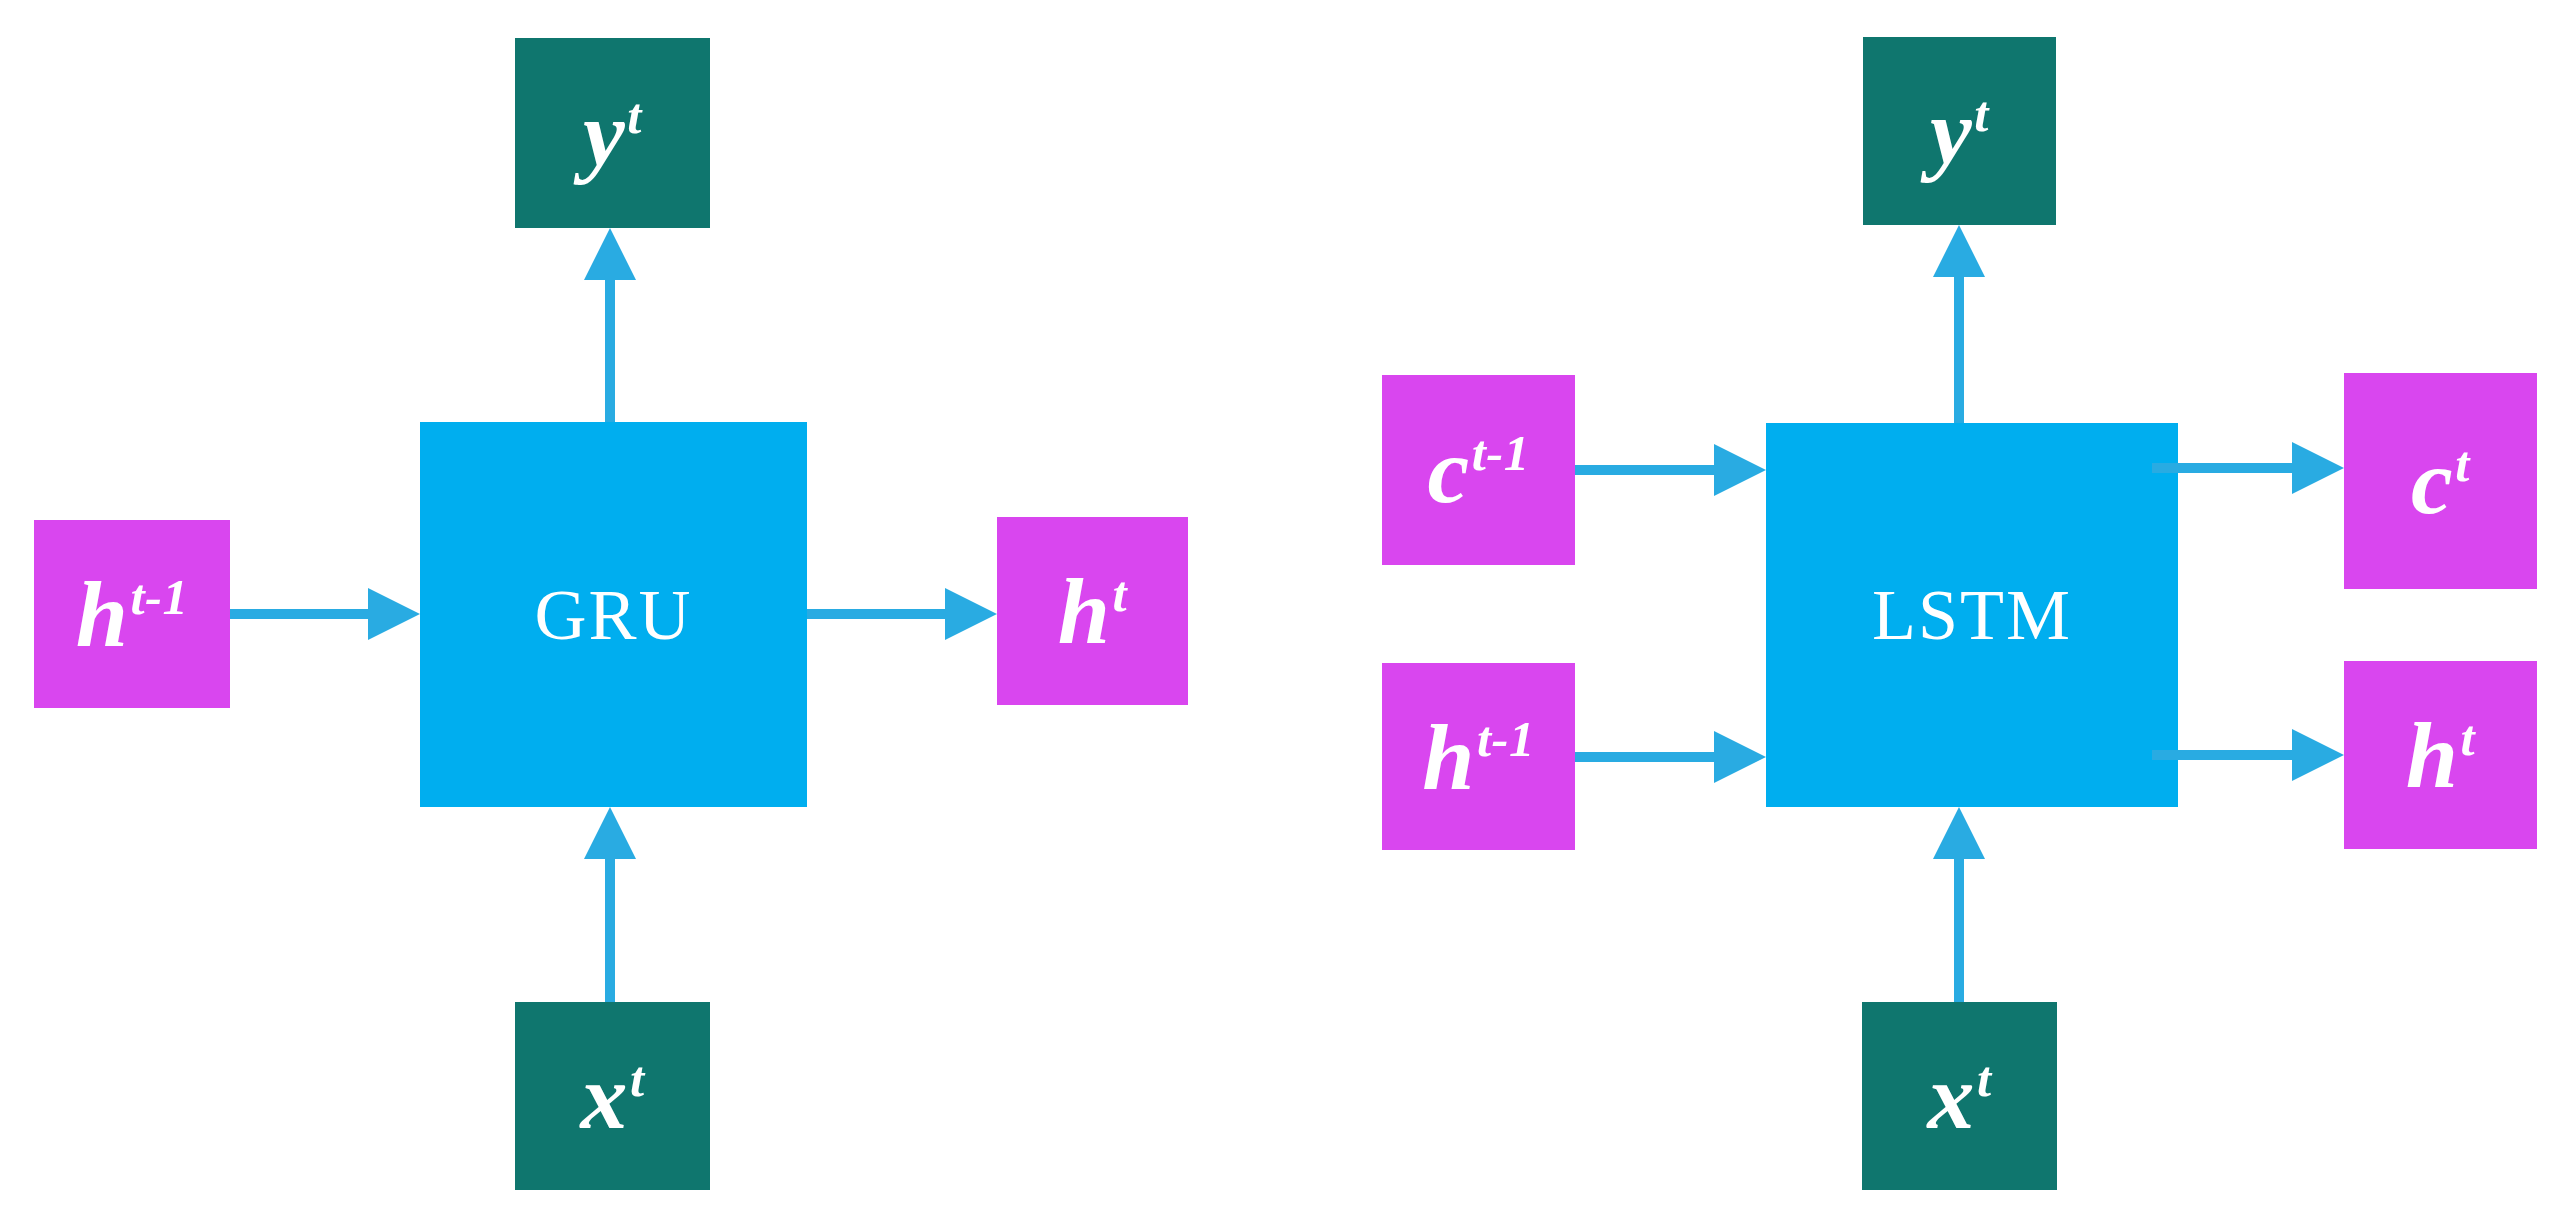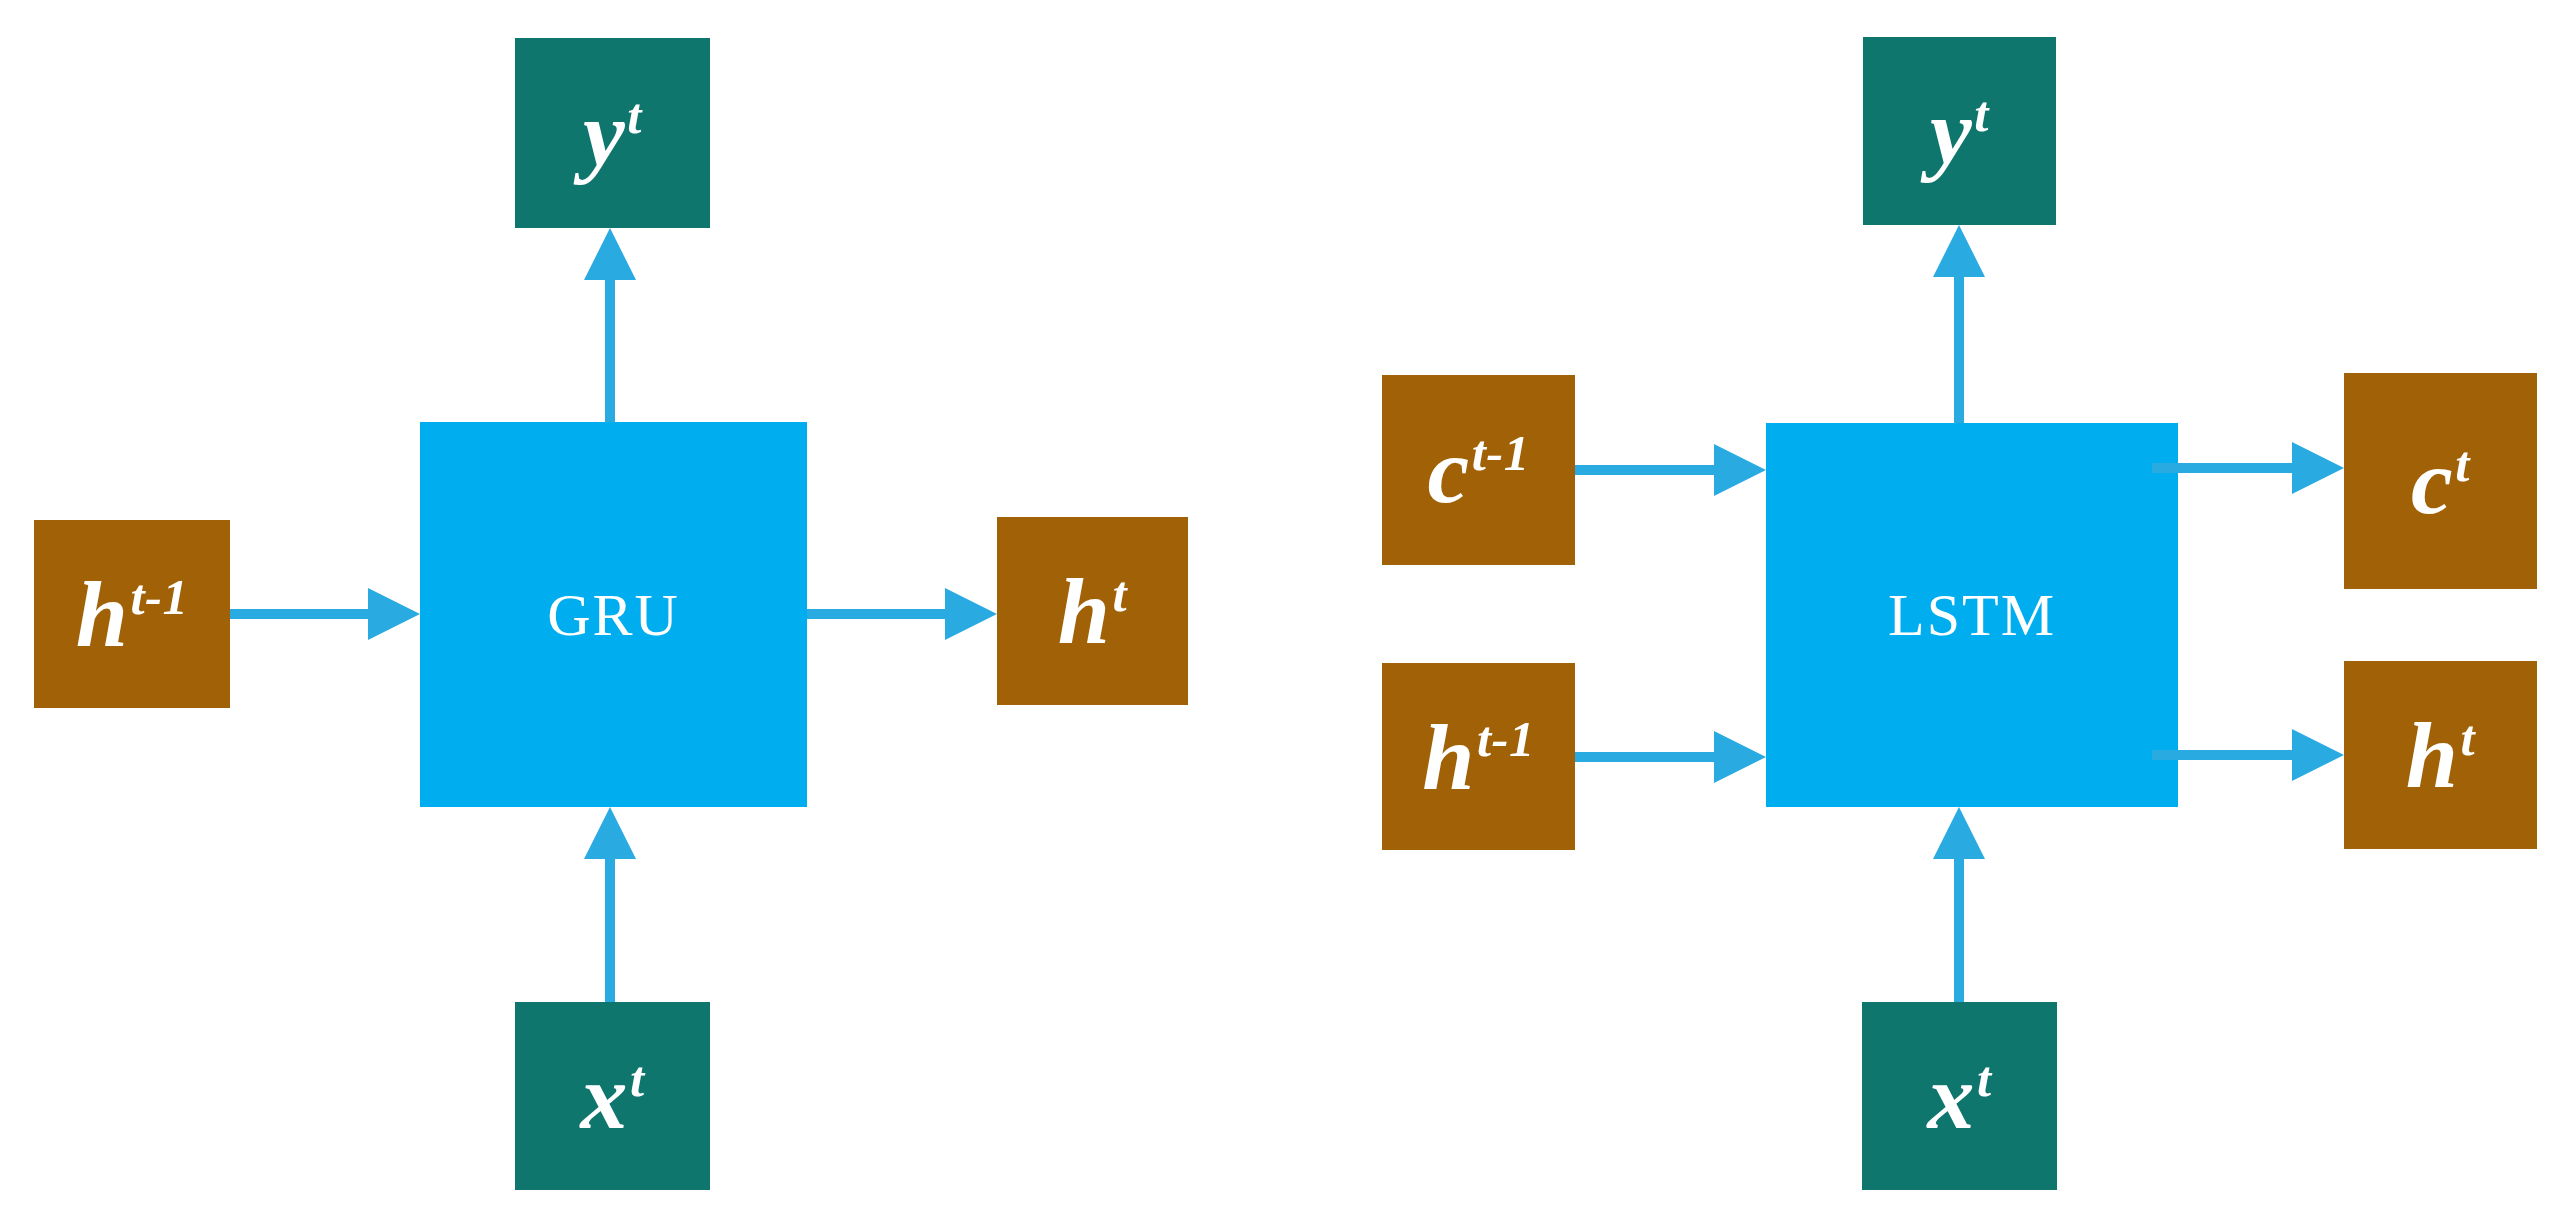--- a/index.html
+++ b/index.html
@@ -19,21 +19,21 @@
     position: absolute;
     display: flex;
     align-items: center;
     justify-content: center;
     box-sizing: border-box;
     color: #ffffff;
     line-height: 1;
     user-select: none;
   }
   .node-state {            
-    background: #a16207;
+    background: #d946ef;
   }
   .node-io {               
     background: #0f766e;
   }
   .node-cell {             
     background: #00AEEF;
   }
   .math {
     font-style: italic;
     font-weight: 700;
@@ -46,21 +46,21 @@
     font-size: 0.54em;
     font-style: italic;
     font-weight: 700;
     vertical-align: super;
     line-height: 0;
     margin-left: 2px;
   }
   .cell-label {
     font-style: normal;
     font-weight: 400;
-    font-size: 60px;
+    font-size: 72px;
     letter-spacing: 2px;
     color: #FFFFFF;
   }
   
   .arrow {
     position: absolute;
   }
   .arrow-h .shaft {
     position: absolute;
     height: 10px;

